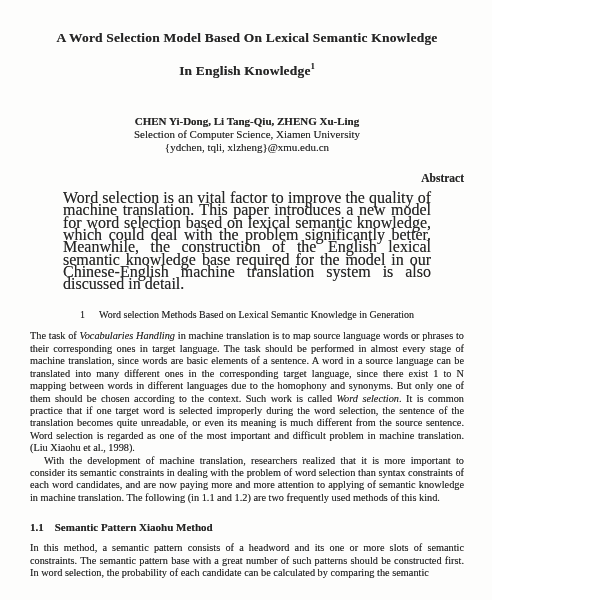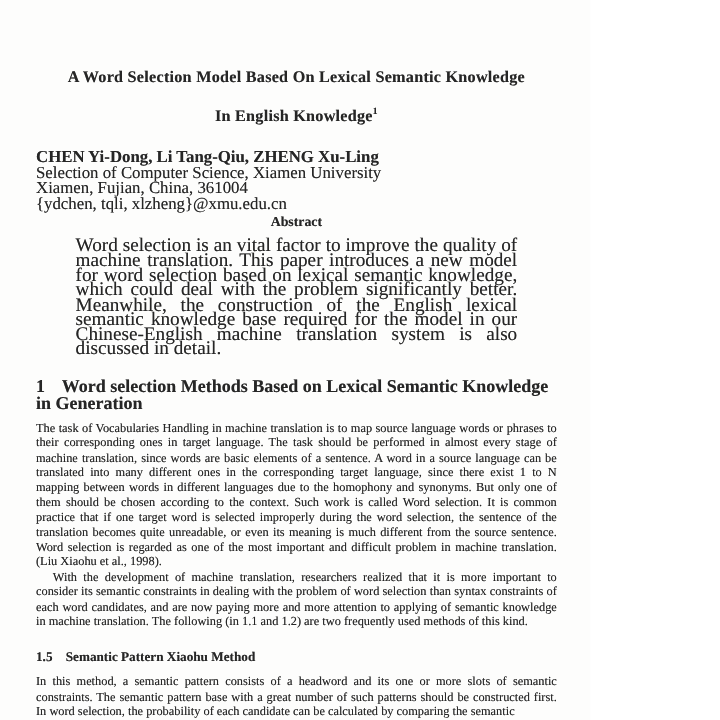--- a/index.html
+++ b/index.html
@@ -4,79 +4,78 @@
 <style>
   html,body{margin:0;padding:0}
   body{
     width:600px;height:600px;overflow:hidden;
     background:#ffffff;color:#262626;
     font-family:"Liberation Serif", serif;
     -webkit-font-smoothing:antialiased;
   }
   .page{
     width:492px;height:600px;box-sizing:border-box;
-    padding:56px 28px 0 30px;
+    padding:30px 28px 0 30px;
     background:#fdfdfc;
   }
   .title-block{text-align:center;font-weight:bold}
   .title-line1{font-size:13.5px;line-height:16px;margin-bottom:13px;letter-spacing:.2px}
   .title-line2{font-size:13.5px;line-height:16px;letter-spacing:.2px}
   .title-line2 sup{font-size:8px;font-weight:bold}
-  .author-block{text-align:left;margin-top:20px;font-size:14px;line-height:13.2px}
+  .author-block{text-align:center;margin-top:36px;font-size:11px;line-height:13.2px}
   .authors{font-weight:bold}
   .abstract-heading{
-    text-align:center;font-weight:bold;font-size:11.5px;line-height:14px;margin-top:1px;
+    text-align:right;font-weight:bold;font-size:11.5px;line-height:14px;margin-top:17px;
   }
   .abstract-text{
     margin:7px 33px 0 33px;
     font-size:16px;line-height:12.3px;text-align:justify;
   }
   .section-heading{
-    margin-top:18px;font-weight:bold;font-size:15px;line-height:14px;
+    margin-top:18px;font-weight:normal;font-size:10px;line-height:14px;text-align:center;
   }
   .section-heading .sec-num{display:inline-block;margin-right:14px}
   .subsection-heading{
     margin-top:16px;font-weight:bold;font-size:11px;line-height:14px;
   }
   .subsection-heading .sec-num{display:inline-block;margin-right:11px}
   .body-para{
     margin-top:8px;font-size:10.3px;line-height:12.4px;text-align:justify;
   }
   .body-para.cont{margin-top:0}
   .indent{text-indent:14px}
-  .it{}
+  .it{font-style:italic}
   .txt{text-shadow:0 0 .4px rgba(45,45,45,.55)}
 </style>
 </head>
 <body>
 
 <div class="page">
 
   <div class="title-block">
     <div class="title-line1 txt">A Word Selection Model Based On Lexical Semantic Knowledge</div>
     <div class="title-line2 txt"><span>In English Knowledge</span><sup>1</sup></div>
   </div>
 
   <div class="author-block">
     <div class="authors txt">CHEN Yi-Dong, Li Tang-Qiu, ZHENG Xu-Ling</div>
     <div class="txt">Selection of Computer Science, Xiamen University</div>
-    <div class="txt">Xiamen, Fujian, China, 361004</div>
     <div class="txt">{ydchen, tqli, xlzheng}@xmu.edu.cn</div>
   </div>
 
   <div class="abstract-heading txt">Abstract</div>
   <div class="abstract-text txt">Word selection is an vital factor to improve the quality of machine translation. This paper introduces a new model for word selection based on lexical semantic knowledge, which could deal with the problem significantly better. Meanwhile, the construction of the English lexical semantic knowledge base required for the model in our Chinese-English machine translation system is also discussed in detail.</div>
 
   <div class="section-heading txt">
     <span class="sec-num">1</span><span>Word selection Methods Based on Lexical Semantic Knowledge in Generation</span>
   </div>
 
   <div class="body-para txt"><span>The task of </span><span class="it">Vocabularies Handling</span><span> in machine translation is to map source language words or phrases to their corresponding ones in target language. The task should be performed in almost every stage of machine translation, since words are basic elements of a sentence. A word in a source language can be translated into many different ones in the corresponding target language, since there exist 1 to N mapping between words in different languages due to the homophony and synonyms. But only one of them should be chosen according to the context. Such work is called </span><span class="it">Word selection</span><span>. It is common practice that if one target word is selected improperly during the word selection, the sentence of the translation becomes quite unreadable, or even its meaning is much different from the source sentence. Word selection is regarded as one of the most important and difficult problem in machine translation. (Liu Xiaohu et al., 1998).</span></div>
 
   <div class="body-para cont indent txt">With the development of machine translation, researchers realized that it is more important to consider its semantic constraints in dealing with the problem of word selection than syntax constraints of each word candidates, and are now paying more and more attention to applying of semantic knowledge in machine translation. The following (in 1.1 and 1.2) are two frequently used methods of this kind.</div>
 
   <div class="subsection-heading txt">
-    <span class="sec-num">1.5</span><span>Semantic Pattern Xiaohu Method</span>
+    <span class="sec-num">1.1</span><span>Semantic Pattern Xiaohu Method</span>
   </div>
 
   <div class="body-para txt">In this method, a semantic pattern consists of a headword and its one or more slots of semantic constraints. The semantic pattern base with a great number of such patterns should be constructed first. In word selection, the probability of each candidate can be calculated by comparing the semantic</div>
 
 </div>
 
 </body></html>

